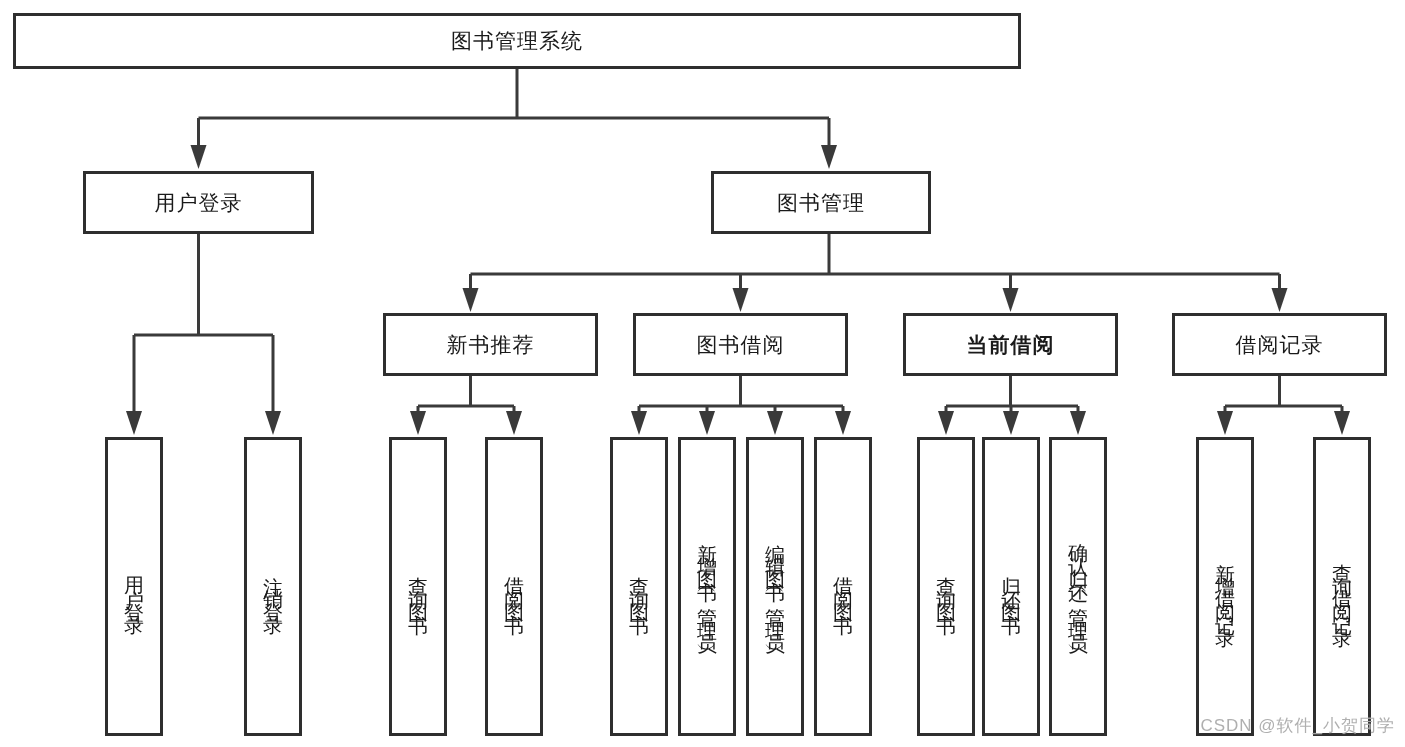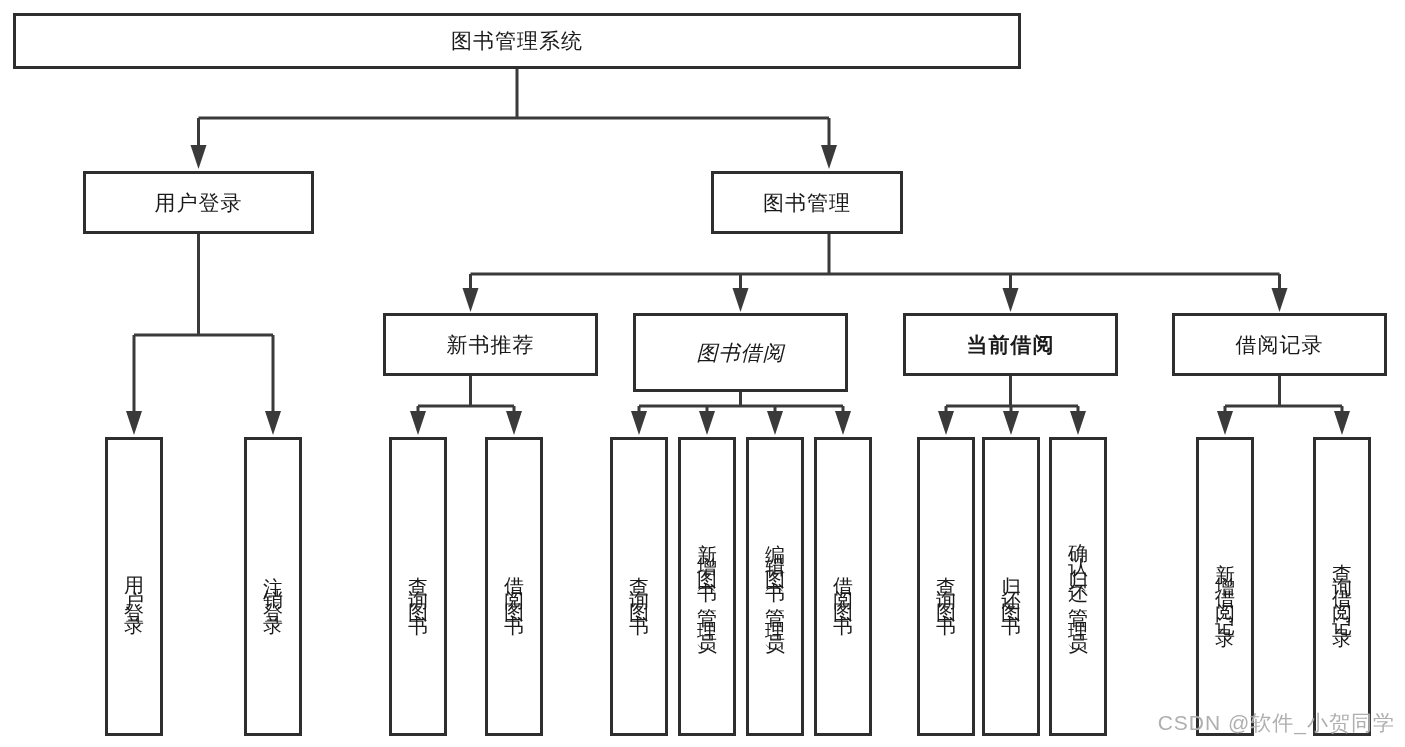--- a/index.html
+++ b/index.html
@@ -31,21 +31,21 @@
     text-orientation:mixed;
     font-size:20px;
     line-height:1.15;
     letter-spacing:13px;
     white-space:nowrap;
   }
   .watermark{
     position:absolute;
     right:10px;bottom:10px;
     z-index:5;
-    font-size:21px;
+    font-size:17px;
     color:rgba(168,168,168,0.92);
     letter-spacing:1px;
     white-space:nowrap;
     text-shadow:0 0 1px rgba(255,255,255,0.6);
   }
 </style>
 </head>
 <body>
 
 <div class="stage">
@@ -90,28 +90,28 @@
     </g>
   </svg>
 
   <div class="box h" style="left:13px;top:13px;width:1008px;height:56px;">
     <span>图书管理系统</span>
   </div>
 
   <div class="box h" style="left:83px;top:171px;width:231px;height:63px;">
     <span>用户登录</span>
   </div>
-  <div class="box h" style="left:711px;top:171px;width:192px;height:63px;">
+  <div class="box h" style="left:711px;top:171px;width:220px;height:63px;">
     <span>图书管理</span>
   </div>
 
   <div class="box h" style="left:363px;top:313px;width:215px;height:63px;margin-left:20px;">
     <span>新书推荐</span>
   </div>
-  <div class="box h" style="left:633px;top:313px;width:215px;height:79px;font-style:italic;">
+  <div class="box h" style="left:633px;top:313px;width:215px;height:63px;">
     <span>图书借阅</span>
   </div>
   <div class="box h" style="left:903px;top:313px;width:215px;height:63px;font-weight:bold;">
     <span>当前借阅</span>
   </div>
   <div class="box h" style="left:1172px;top:313px;width:215px;height:63px;text-align:right;">
     <span>借阅记录</span>
   </div>
 
   <div class="box v" style="left:105px;top:437px;width:58px;height:299px;">

